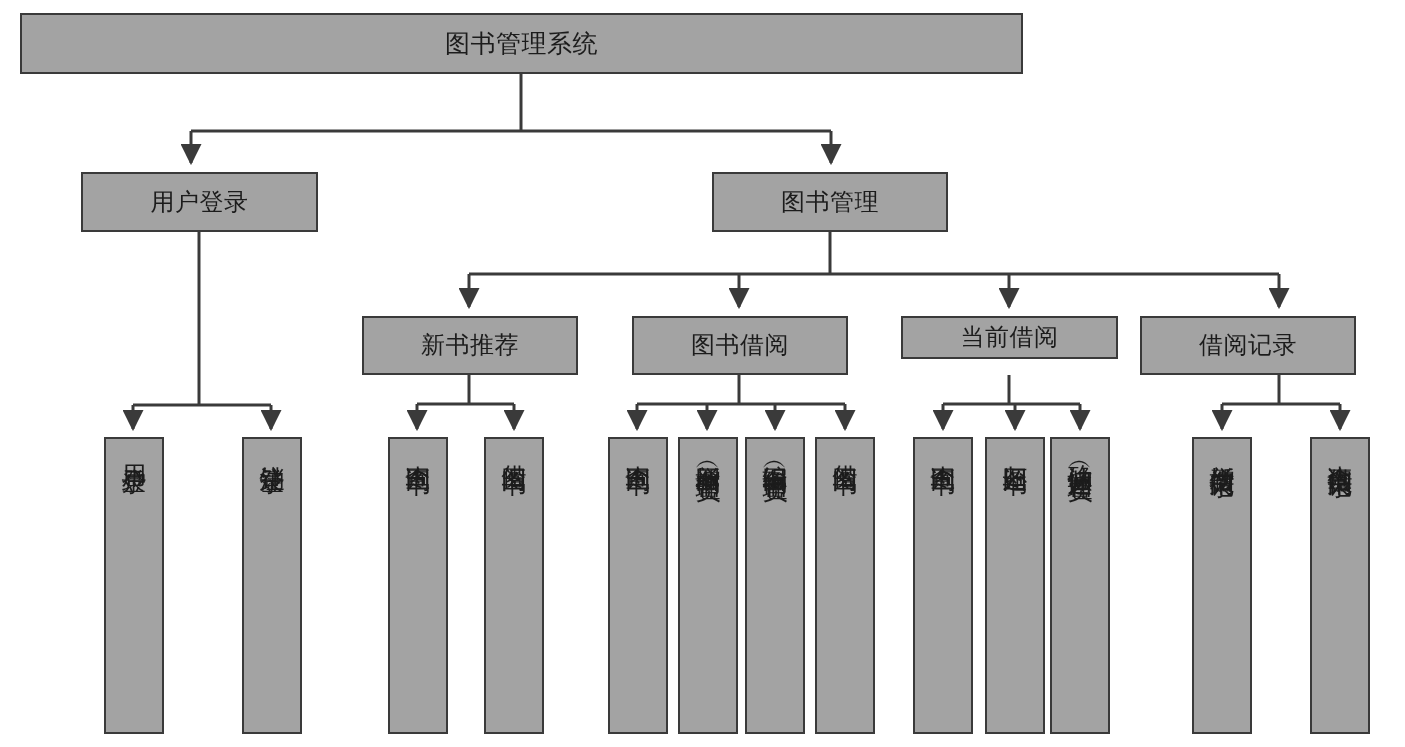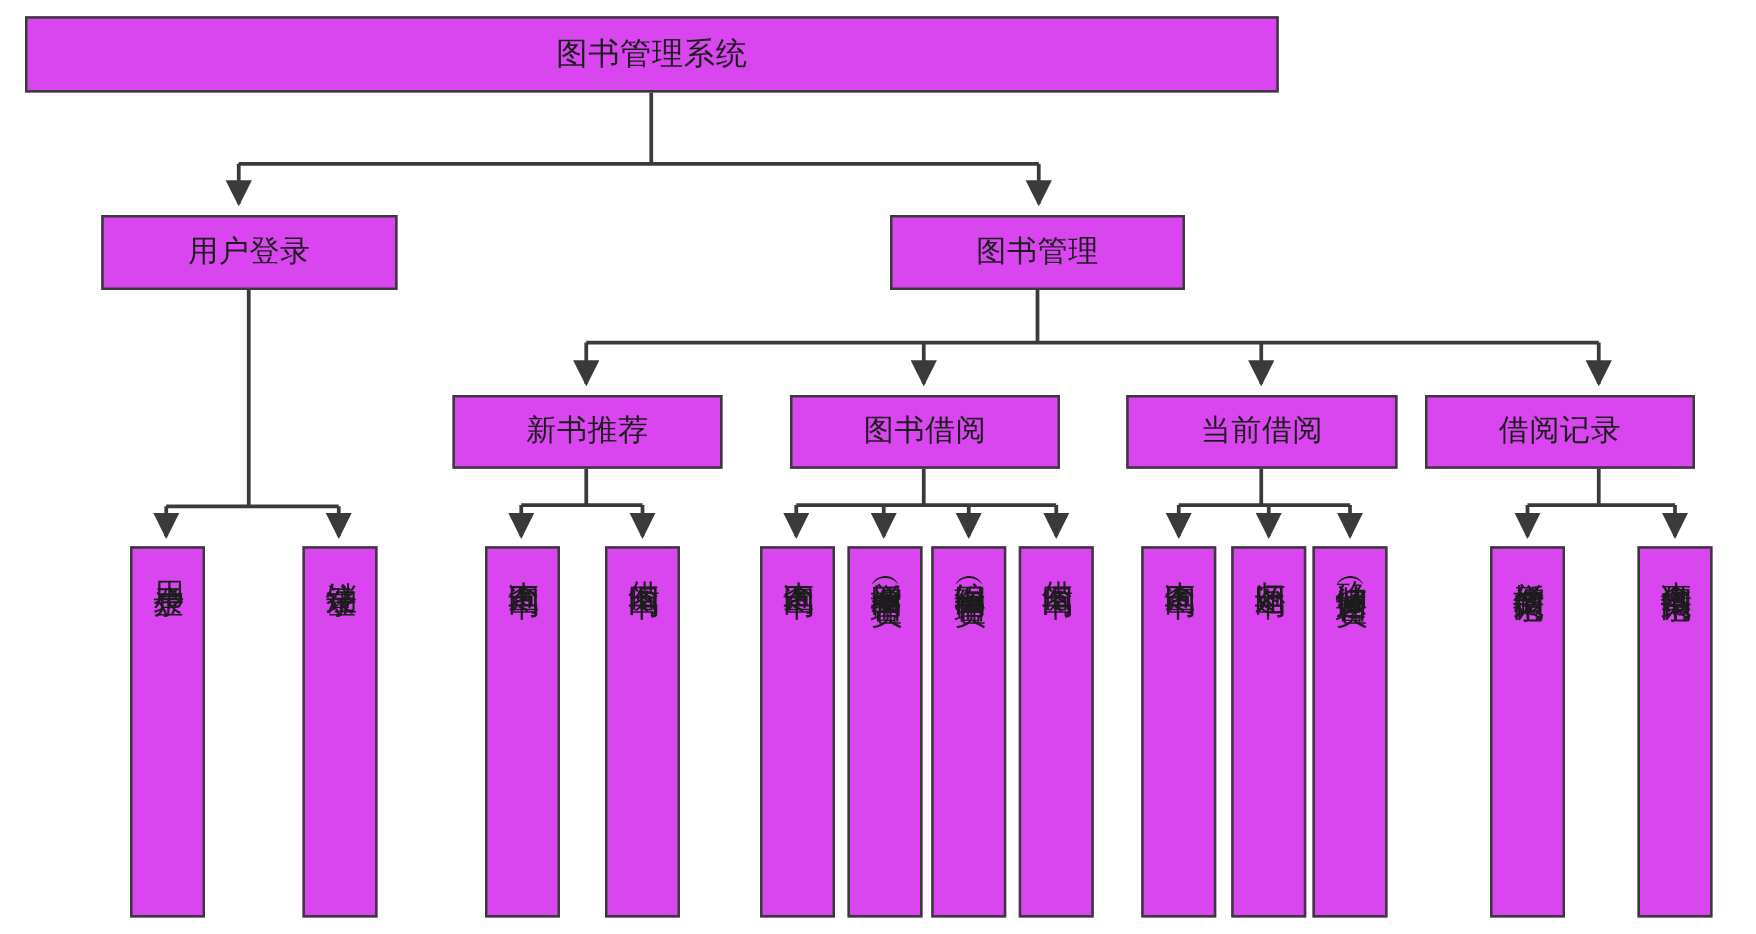--- a/index.html
+++ b/index.html
@@ -21,21 +21,21 @@
     position: absolute;
     left: 0;
     top: 0;
     width: 1405px;
     height: 747px;
     pointer-events: none;
   }
   .node {
     position: absolute;
     box-sizing: border-box;
-    background: #d946ef;
+    background: #a3a3a3;
     border: 2.5px solid #3a3a3a;
     display: flex;
     align-items: center;
     justify-content: center;
     color: #1c1c1c;
   }
   .node .lbl {
     display: block;
     text-align: center;
     line-height: 1.18;
@@ -138,21 +138,21 @@
   <div class="node horiz" style="left:712px; top:172px; width:236px; height:60px;">
     <span class="lbl">图书管理</span>
   </div>
 
   <div class="node horiz" style="left:632px; top:316px; width:216px; height:59px;">
     <span class="lbl">图书借阅</span>
   </div>
   <div class="node horiz" style="left:362px; top:316px; width:216px; height:59px;">
     <span class="lbl">新书推荐</span>
   </div>
-  <div class="node horiz" style="left:901px; top:316px; width:217px; height:59px;">
+  <div class="node horiz" style="left:901px; top:316px; width:217px; height:43px;">
     <span class="lbl">当前借阅</span>
   </div>
   <div class="node horiz" style="left:1140px; top:316px; width:216px; height:59px;">
     <span class="lbl">借阅记录</span>
   </div>
 
   <div class="node vert" style="left:104px; top:437px; width:60px; height:297px;">
     <span class="lbl">用户登录</span>
   </div>
   <div class="node vert" style="left:242px; top:437px; width:60px; height:297px;">

